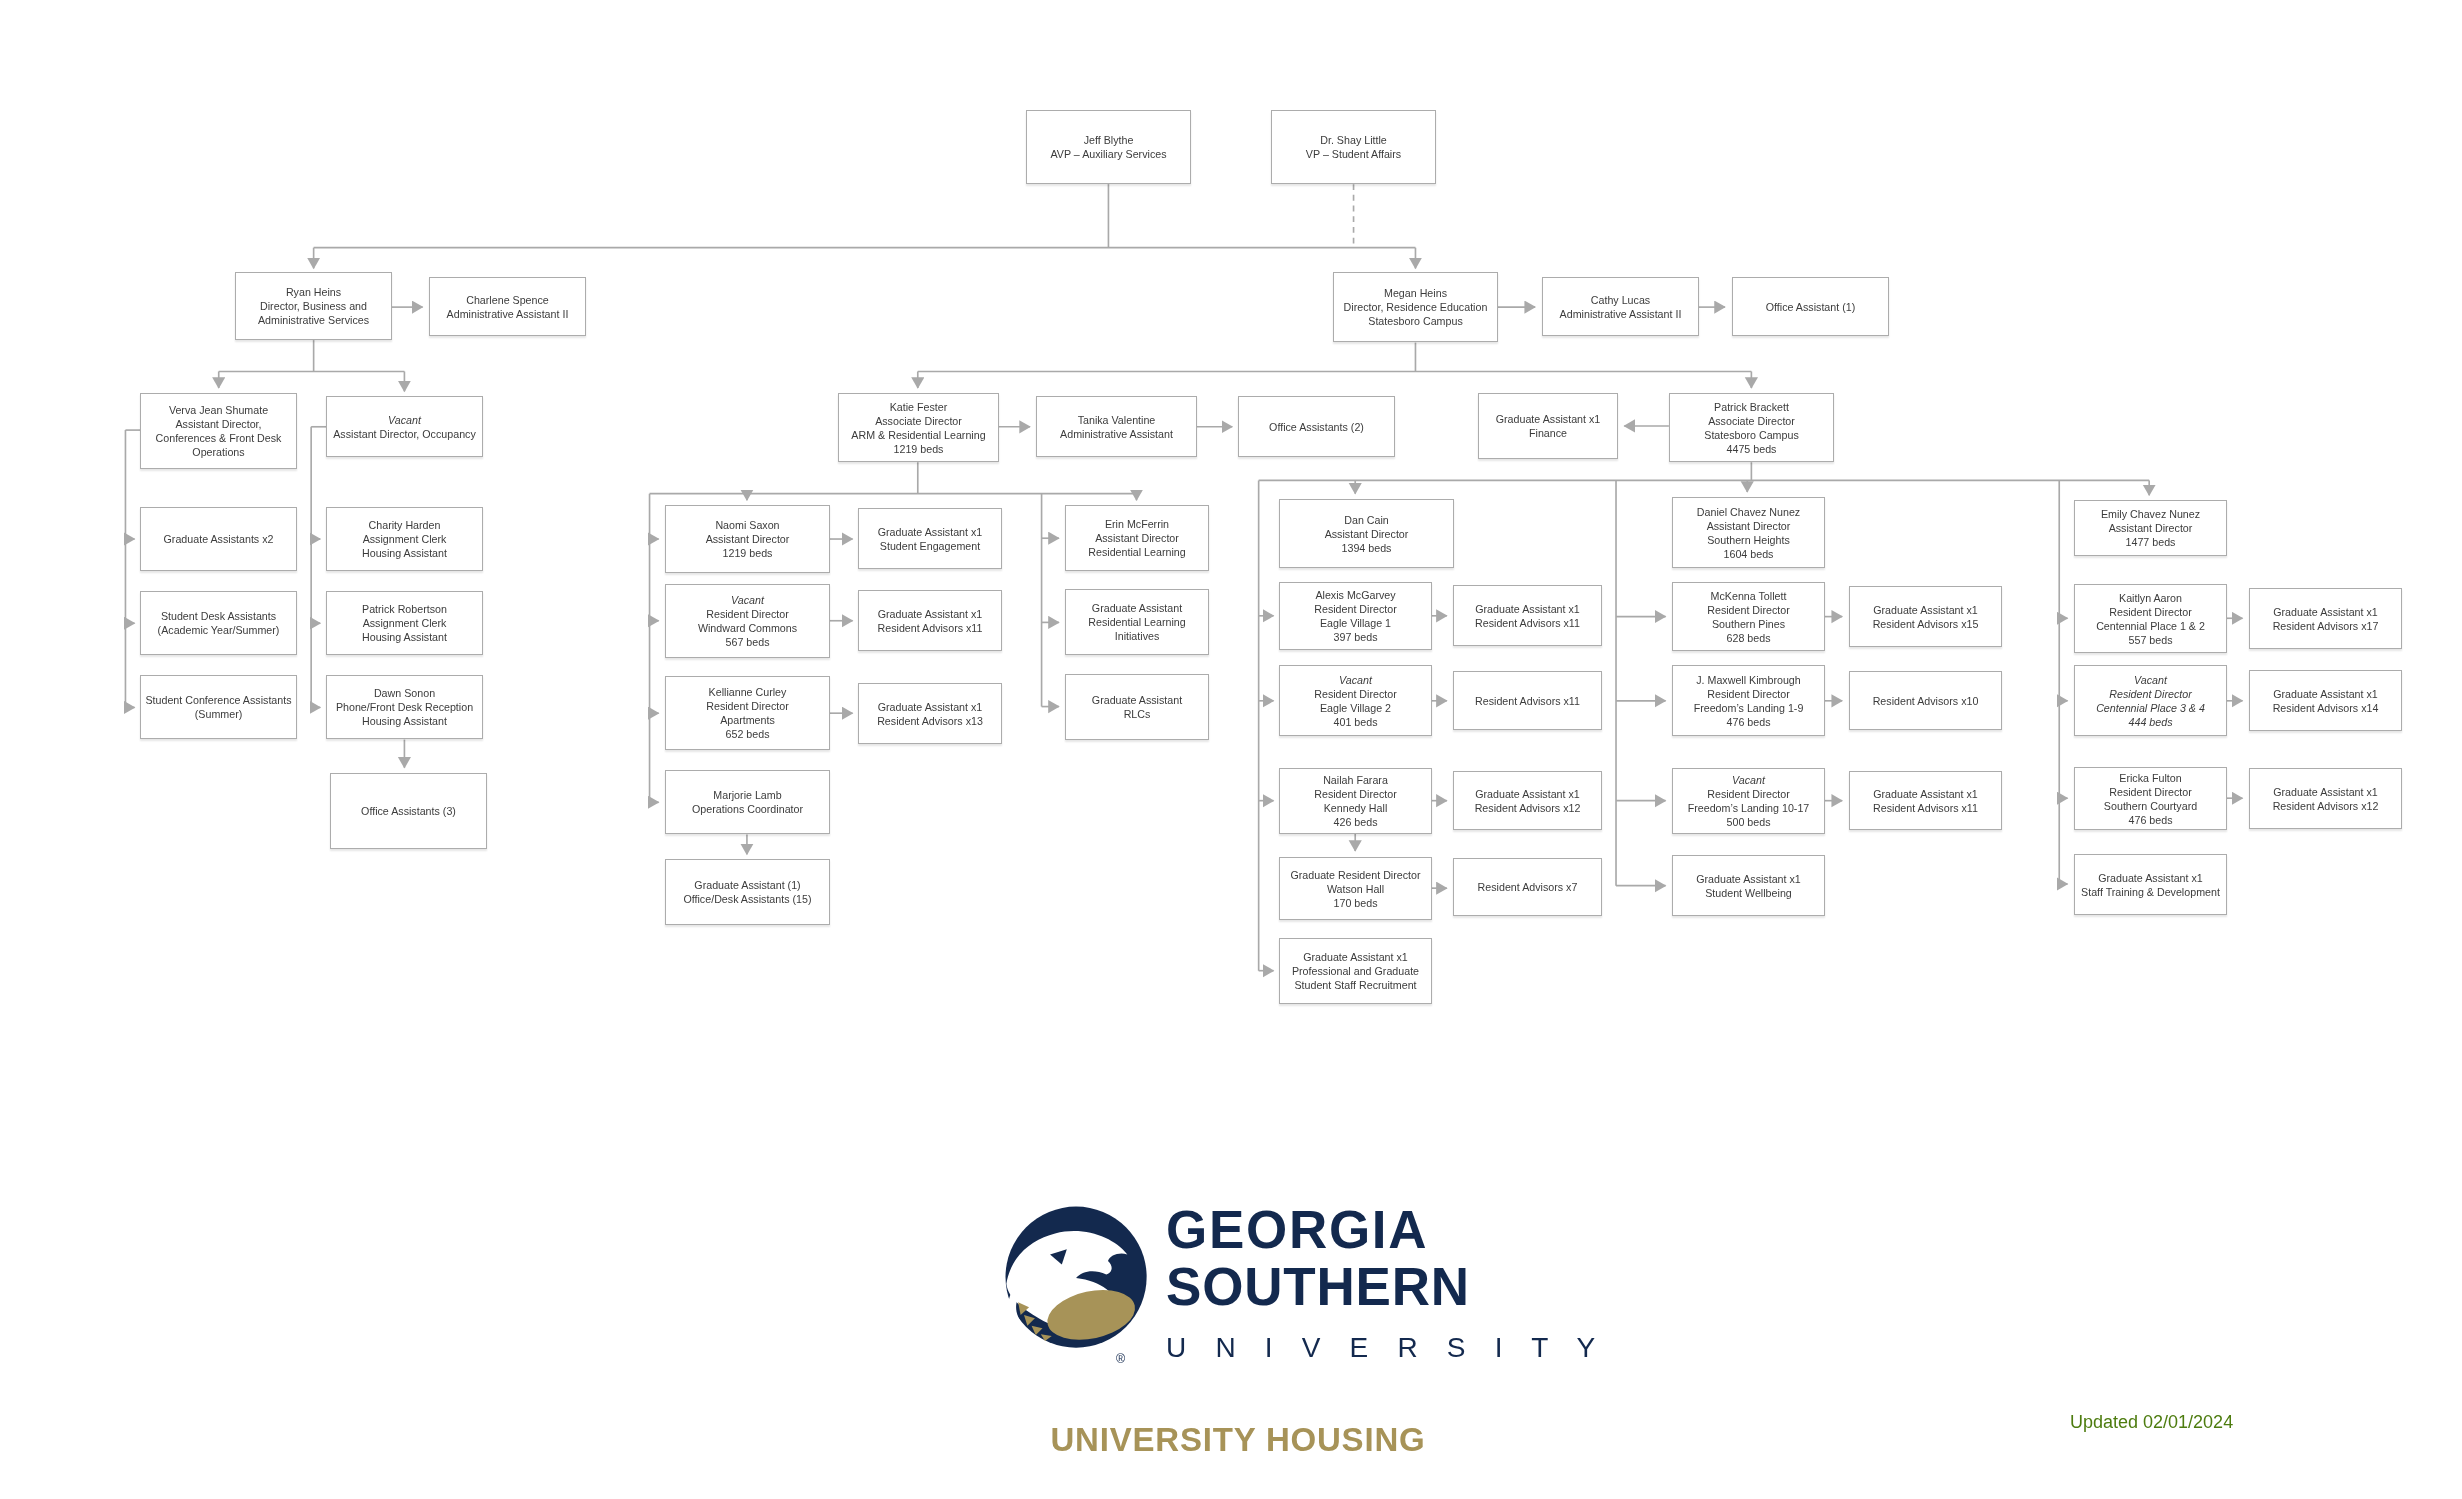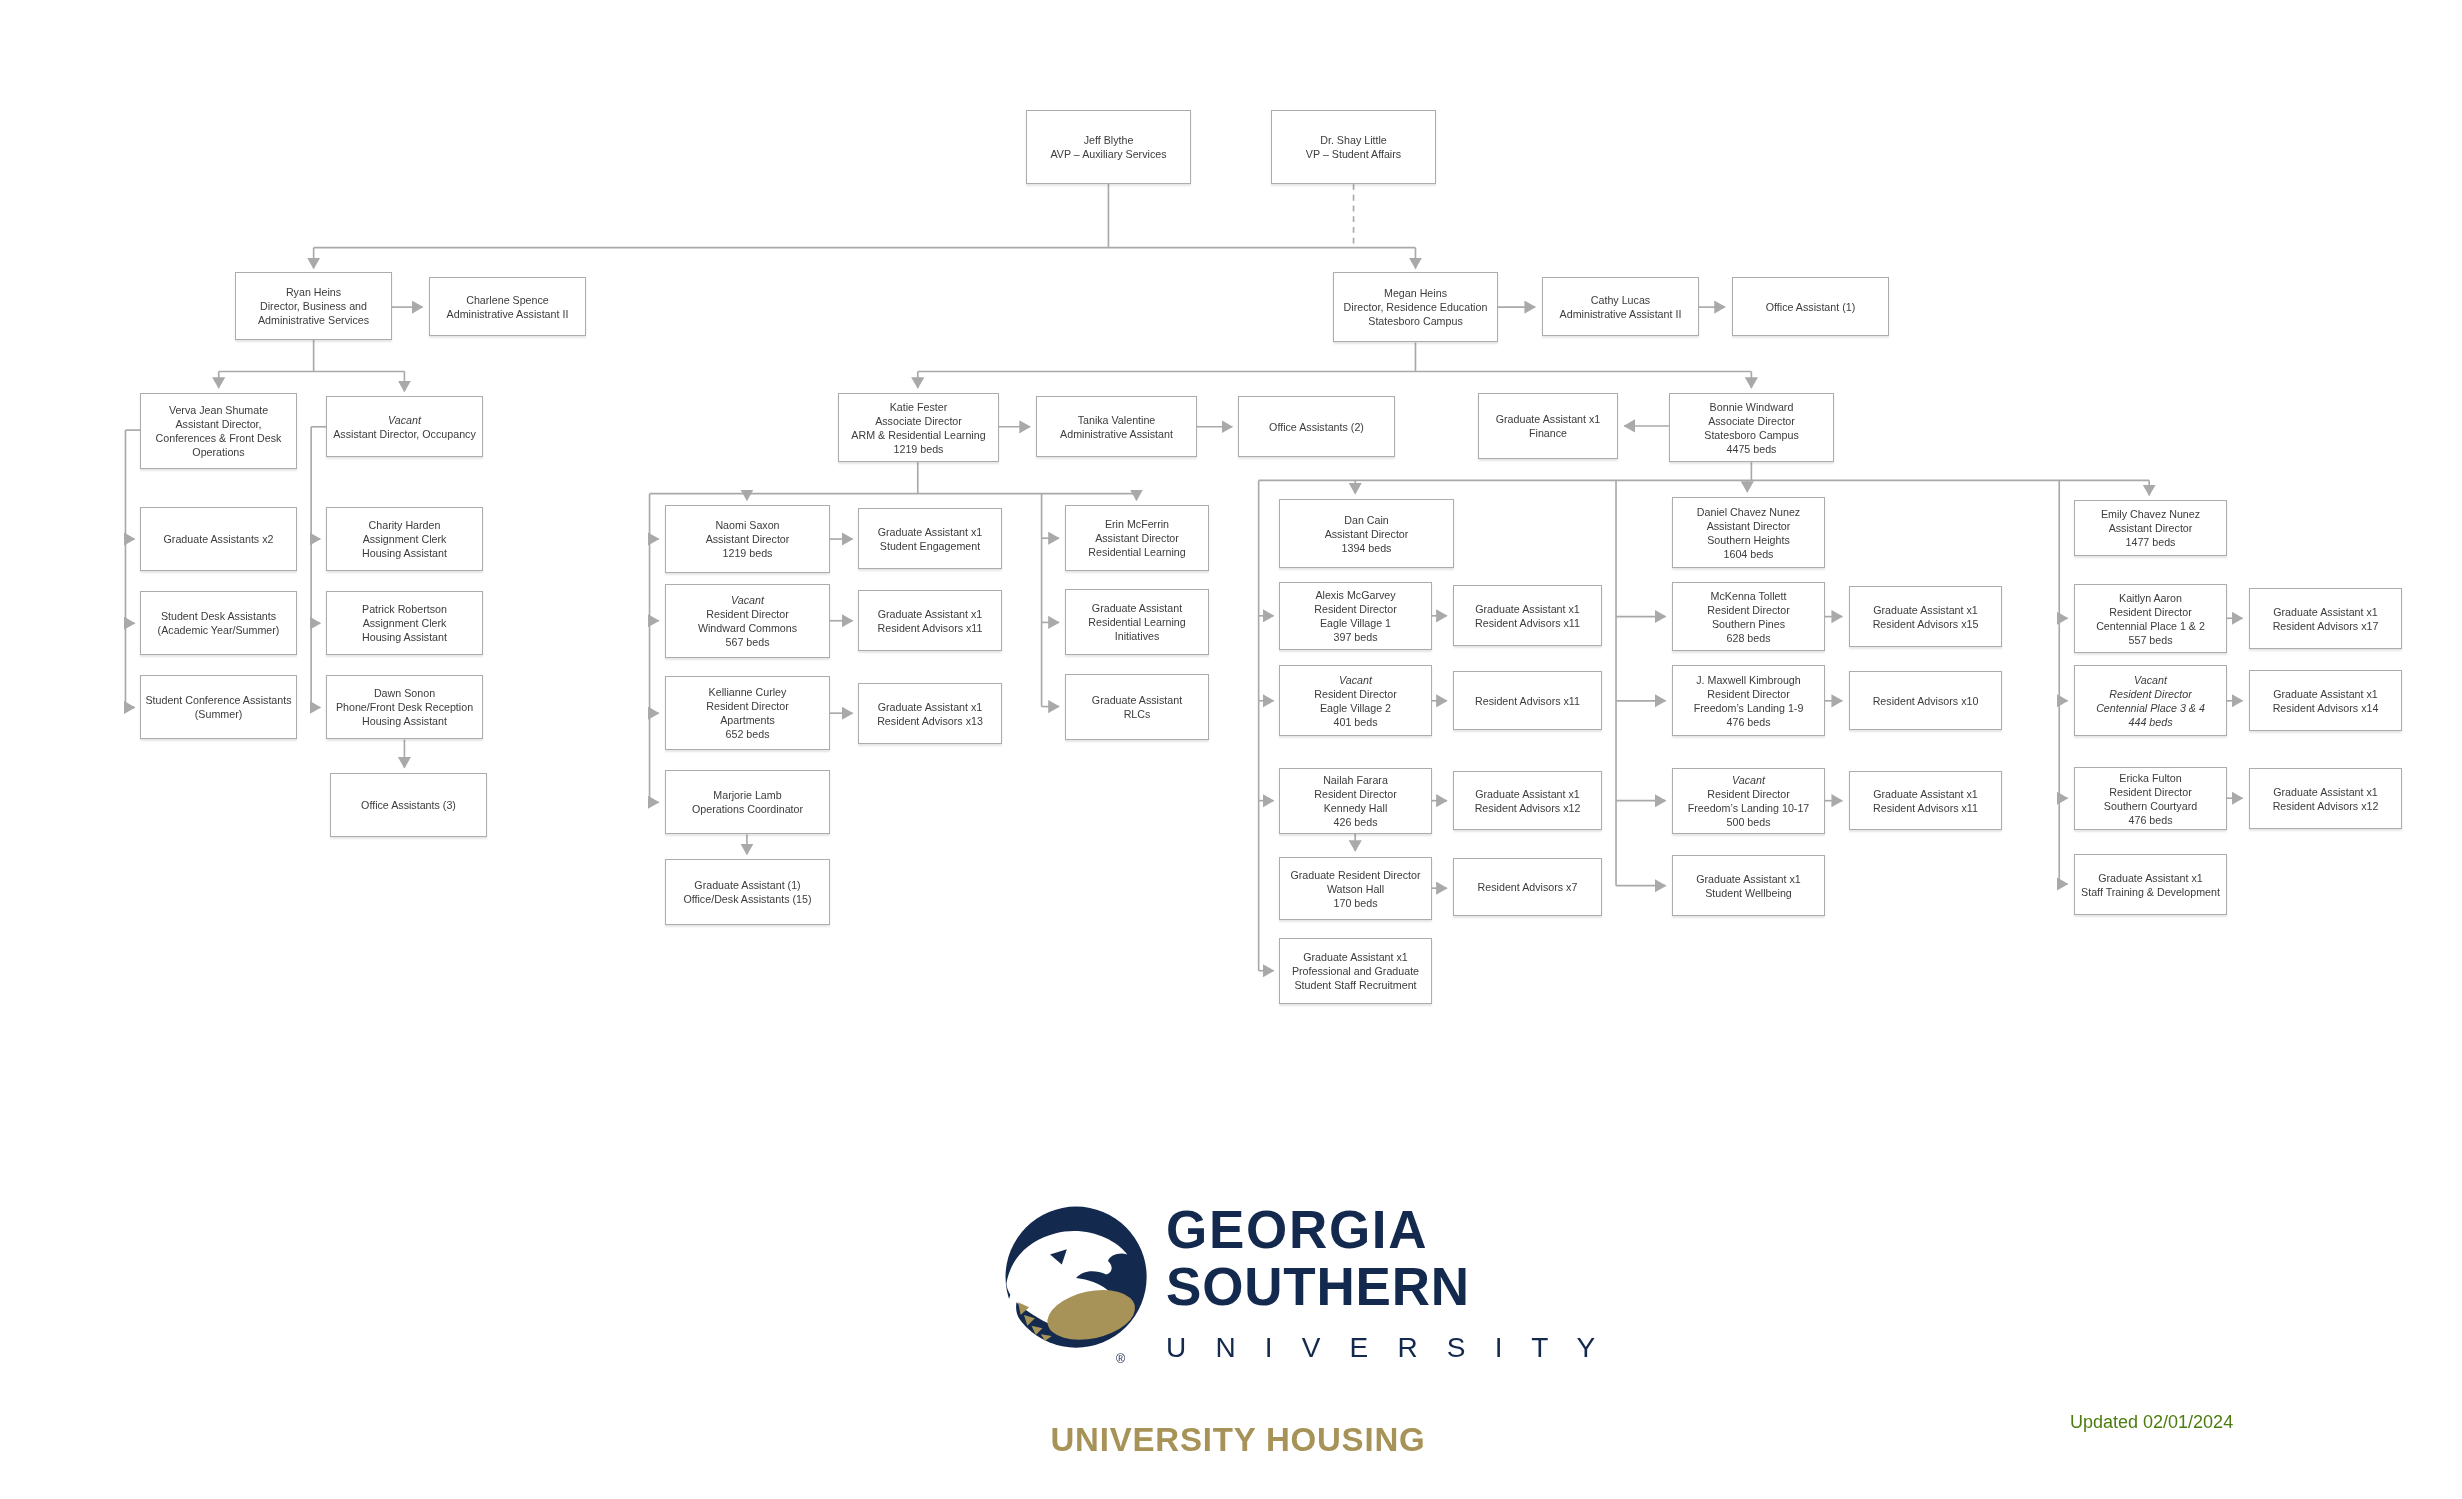--- a/index.html
+++ b/index.html
@@ -184,21 +184,21 @@
 <div class="box" style="left:326px;top:591px;width:157px;height:64px">
       <span class="ln">Patrick Robertson</span>
       <span class="ln">Assignment Clerk</span>
       <span class="ln">Housing Assistant</span>
     </div>
 <div class="box" style="left:326px;top:675px;width:157px;height:64px">
       <span class="ln">Dawn Sonon</span>
       <span class="ln">Phone/Front Desk Reception</span>
       <span class="ln">Housing Assistant</span>
     </div>
-<div class="box" style="left:330px;top:773px;width:157px;height:64px">
+<div class="box" style="left:330px;top:773px;width:157px;height:76px">
       <span class="ln">Office Assistants (3)</span>
     </div>
 
 <div class="box" style="left:838px;top:393px;width:161px;height:69px">
       <span class="ln">Katie Fester</span>
       <span class="ln">Associate Director</span>
       <span class="ln">ARM &amp; Residential Learning</span>
       <span class="ln">1219 beds</span>
     </div>
 <div class="box" style="left:1036px;top:396px;width:161px;height:61px">
@@ -206,21 +206,21 @@
       <span class="ln">Administrative Assistant</span>
     </div>
 <div class="box" style="left:1238px;top:396px;width:157px;height:61px">
       <span class="ln">Office Assistants (2)</span>
     </div>
 <div class="box" style="left:1478px;top:393px;width:140px;height:66px">
       <span class="ln">Graduate Assistant x1</span>
       <span class="ln">Finance</span>
     </div>
 <div class="box" style="left:1669px;top:393px;width:165px;height:69px">
-      <span class="ln">Bonnie Windward</span>
+      <span class="ln">Patrick Brackett</span>
       <span class="ln">Associate Director</span>
       <span class="ln">Statesboro Campus</span>
       <span class="ln">4475 beds</span>
     </div>
 
 <div class="box" style="left:665px;top:505px;width:165px;height:68px">
       <span class="ln">Naomi Saxon</span>
       <span class="ln">Assistant Director</span>
       <span class="ln">1219 beds</span>
     </div>

